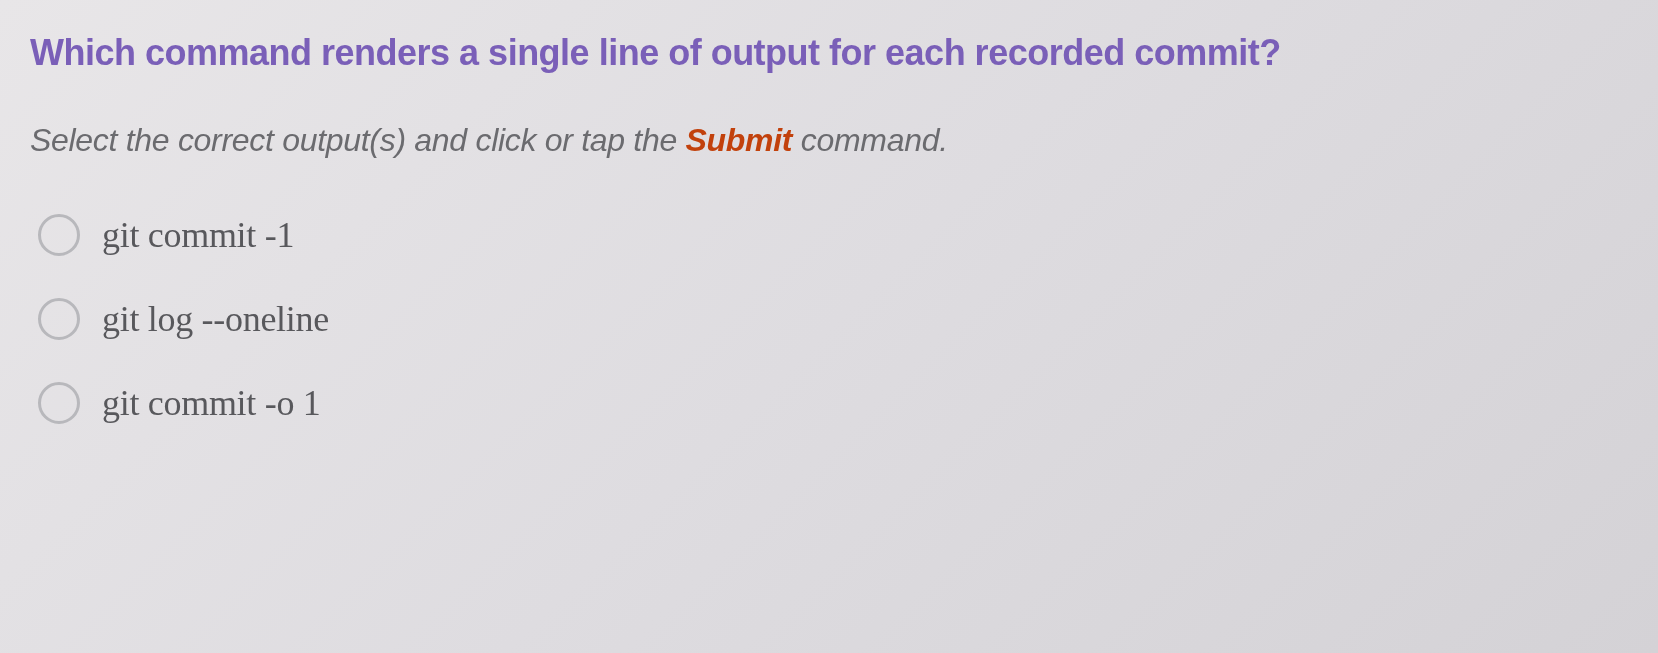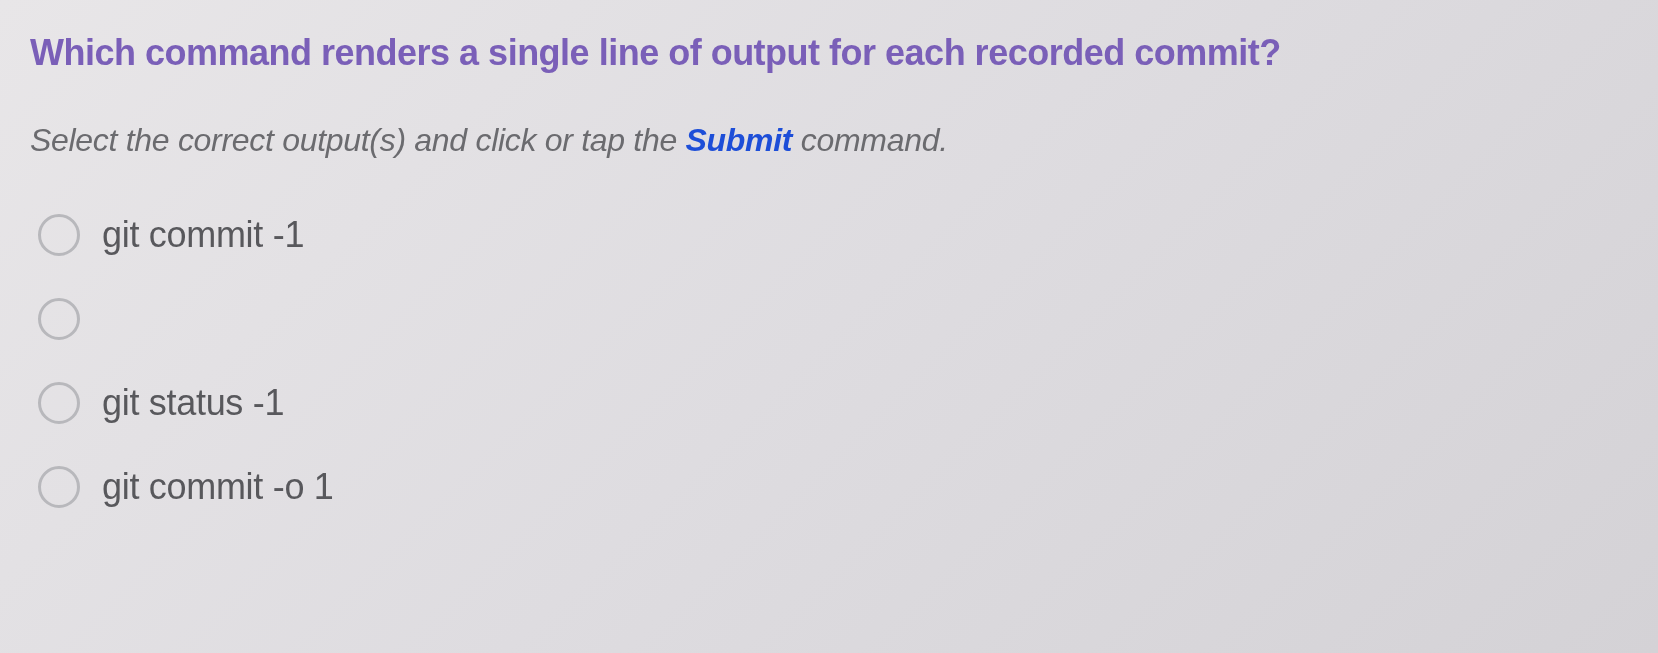--- a/index.html
+++ b/index.html
@@ -27,33 +27,34 @@
       color: #6b6b6f;
       font-size: 32px;
       font-style: italic;
       font-weight: 400;
       margin-bottom: 55px;
       letter-spacing: -0.3px;
     }
     .instruction .submit-word {
       font-weight: 700;
       font-style: italic;
-      color: #1d4ed8;
+      color: #c2410c;
     }
     .options {
       display: flex;
       flex-direction: column;
       gap: 42px;
       padding-left: 8px;
     }
     .option {
       display: flex;
       align-items: center;
       gap: 22px;
       cursor: pointer;
+      font-family: Liberation Serif, serif;
     }
     .radio-circle {
       width: 42px;
       height: 42px;
       border: 3px solid #b8b8bc;
       border-radius: 50%;
       flex-shrink: 0;
       background: transparent;
     }
     .option-label {
@@ -72,22 +73,19 @@
   <span>Select the correct output(s) and click or tap the </span><span class="submit-word">Submit</span><span> command.</span>
 </div>
 
 <div class="options">
   <div class="option">
     <div class="radio-circle"></div>
     <div class="option-label">git commit -1</div>
   </div>
   <div class="option">
     <div class="radio-circle"></div>
-  </div>
-  <div class="option">
-    <div class="radio-circle"></div>
-    <div class="option-label">git status -1</div>
+    <div class="option-label">git log --oneline</div>
   </div>
   <div class="option">
     <div class="radio-circle"></div>
     <div class="option-label">git commit -o 1</div>
   </div>
 </div>
 
 </body></html>

